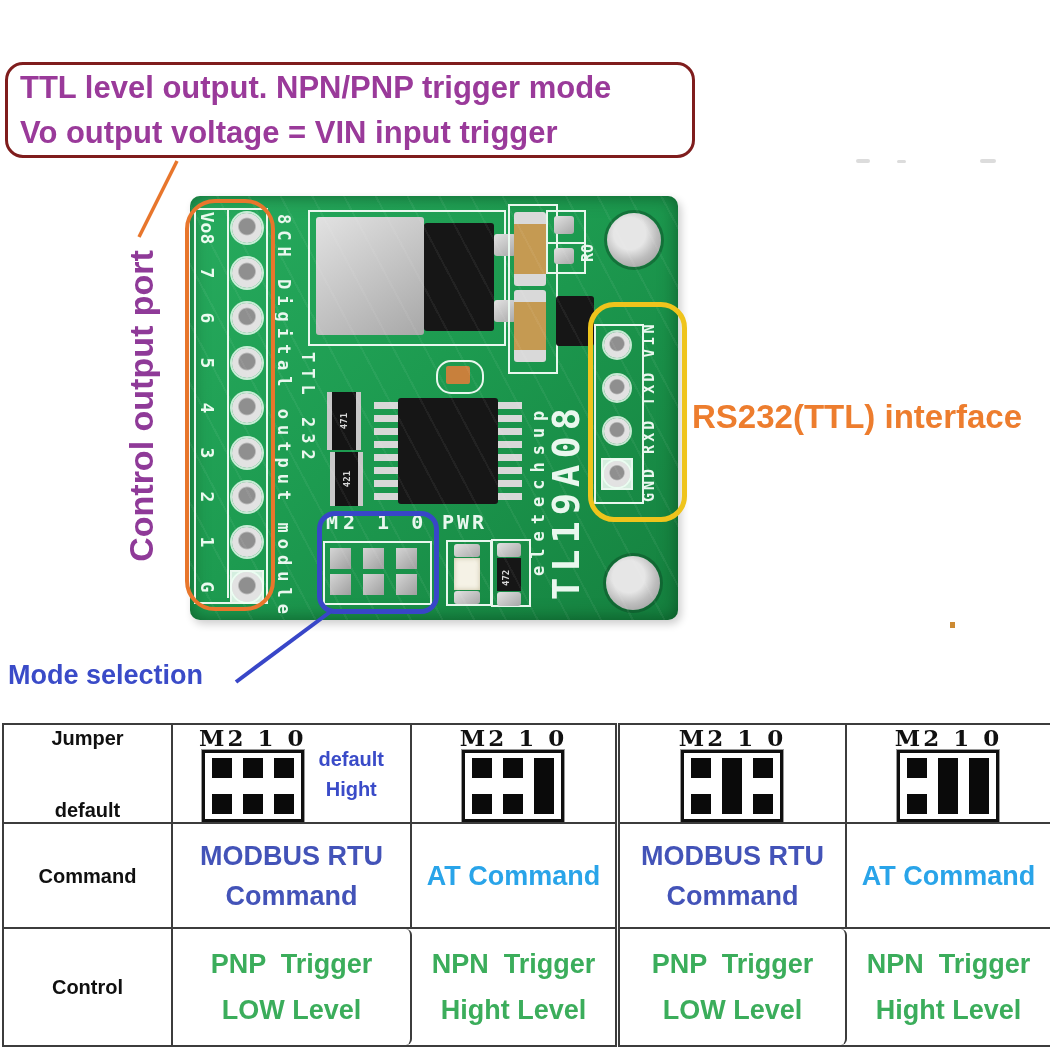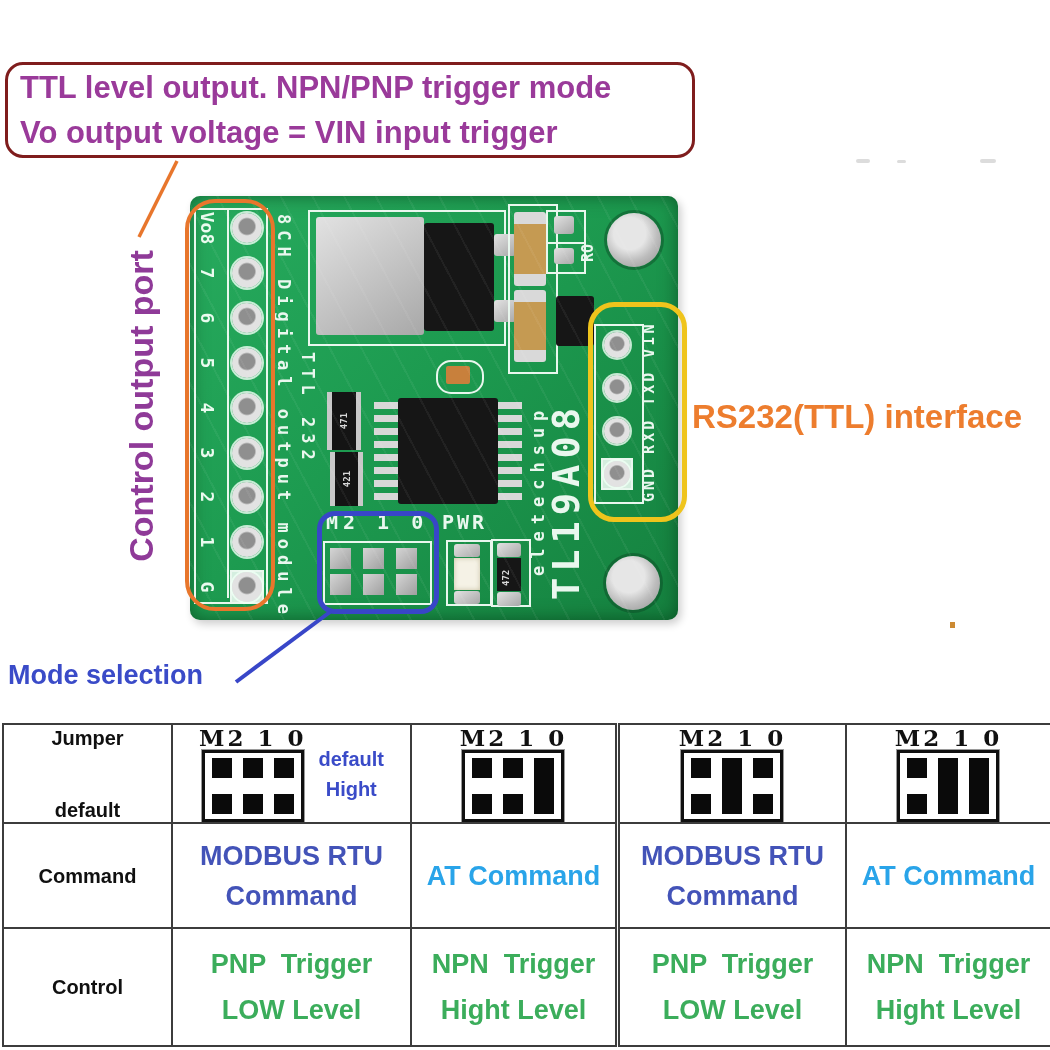--- a/index.html
+++ b/index.html
@@ -52,21 +52,21 @@
   
   .dtable{display:grid;background:#fff;border:2px solid #3c3c3c;z-index:3;}
   #tableA{left:2px;top:723px;grid-template-columns:169px 239px 203px;grid-template-rows:99px 105px 116px;}
   #tableB{left:618px;top:723px;grid-template-columns:227px 203px;grid-template-rows:99px 105px 116px;}
   .cell{border-right:2px solid #3c3c3c;border-bottom:2px solid #3c3c3c;
         display:flex;flex-direction:column;align-items:center;justify-content:center;overflow:hidden;}
   .lastcol{border-right:none;} .lastrow{border-bottom:none;}
   .lbl{font-weight:bold;font-size:20px;color:#101010;line-height:36px;text-align:center;gap:36px;}
   .cmd{font-weight:bold;font-size:27px;line-height:40px;text-align:center;white-space:pre-wrap;}
   .indigo{color:#4353B8;} .cyan{color:#29A4E9;}
-  .out{font-weight:bold;font-size:27px;line-height:46px;color:#3BAD5B;text-align:center;white-space:pre-wrap;}
+  .out{font-weight:bold;font-size:27px;line-height:46px;color:#3BAD5B;text-align:center;white-space:pre-wrap;border-radius:6px;}
   .jwrap{display:flex;align-items:center;gap:12px;}
   .jdiag{display:flex;flex-direction:column;align-items:center;}
   .mlabel{font-family:"DejaVu Serif",serif;font-weight:bold;font-size:23px;color:#111;
           letter-spacing:3px;line-height:24px;white-space:nowrap;}
   .jbox{display:flex;gap:11px;padding:5px 7px;background:#fff;border:3px solid #101010;
         outline:1px solid #9a9a9a;}
   .jcol{display:flex;flex-direction:column;justify-content:space-between;height:56px;}
   .jsq{width:20px;height:20px;background:#0a0a0a;}
   .jbar{width:20px;height:56px;background:#0a0a0a;}
   .note{font-weight:bold;font-size:20px;line-height:30px;color:#3A4BC8;text-align:center;}

